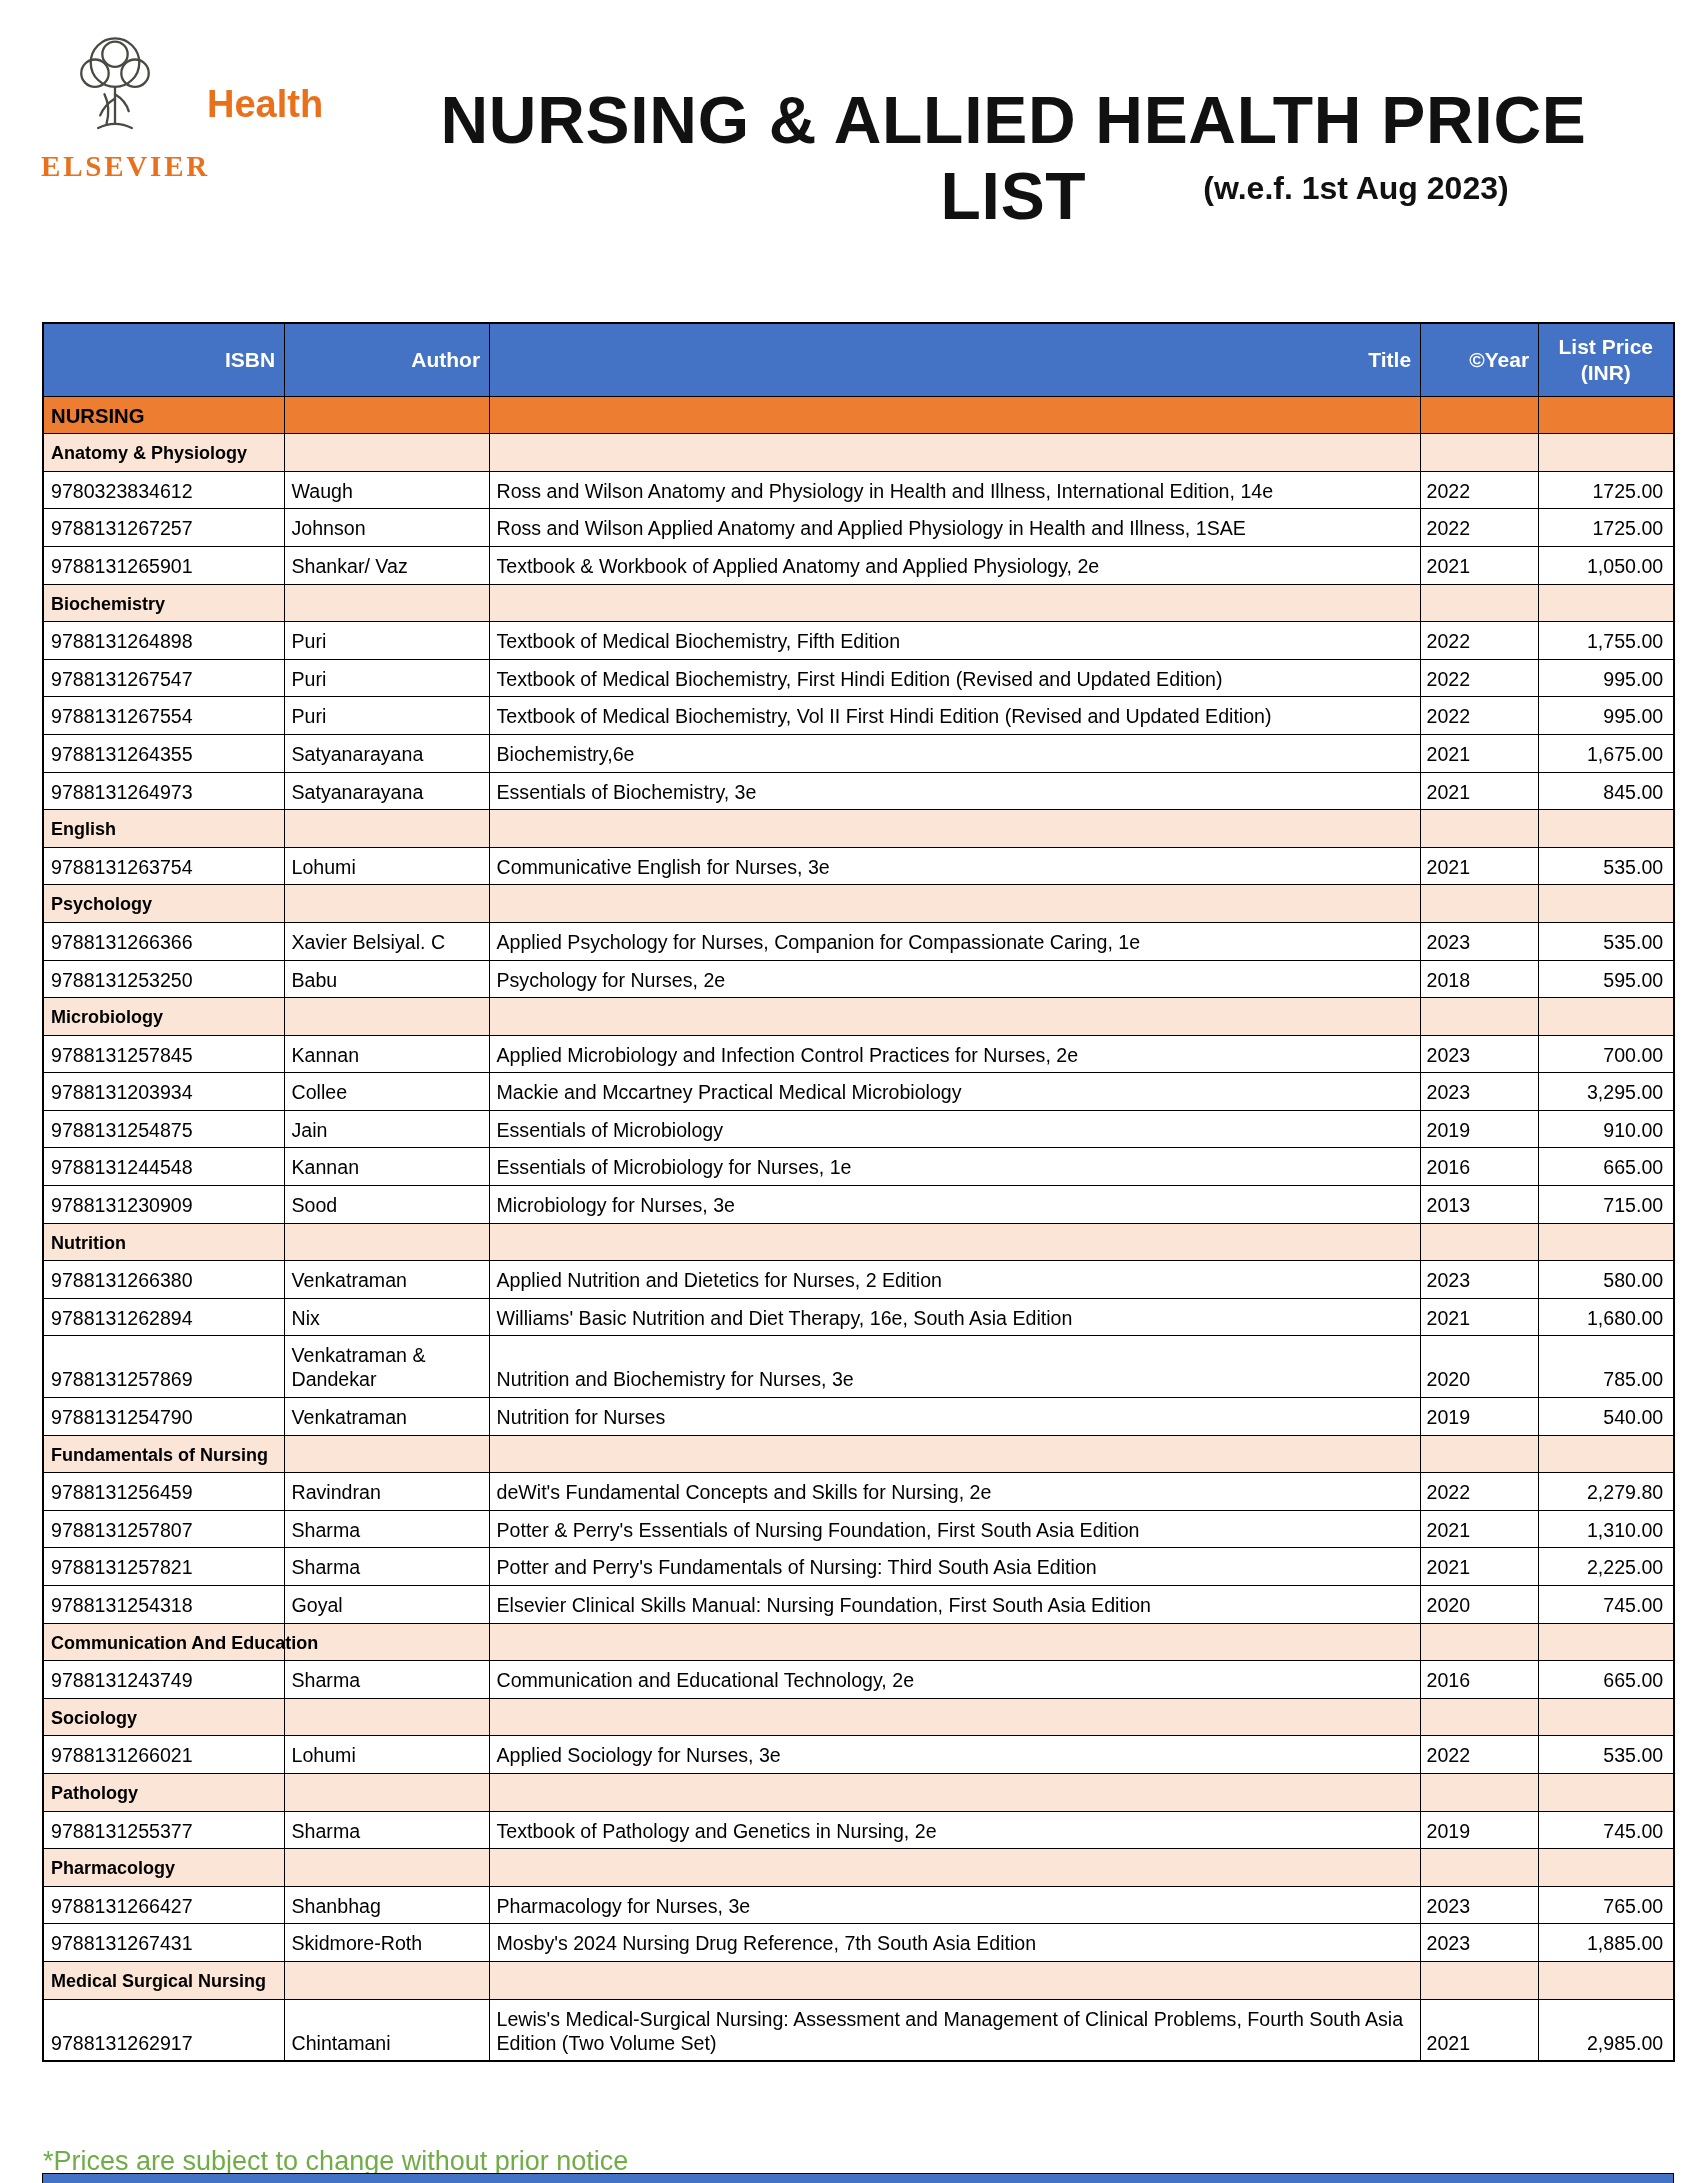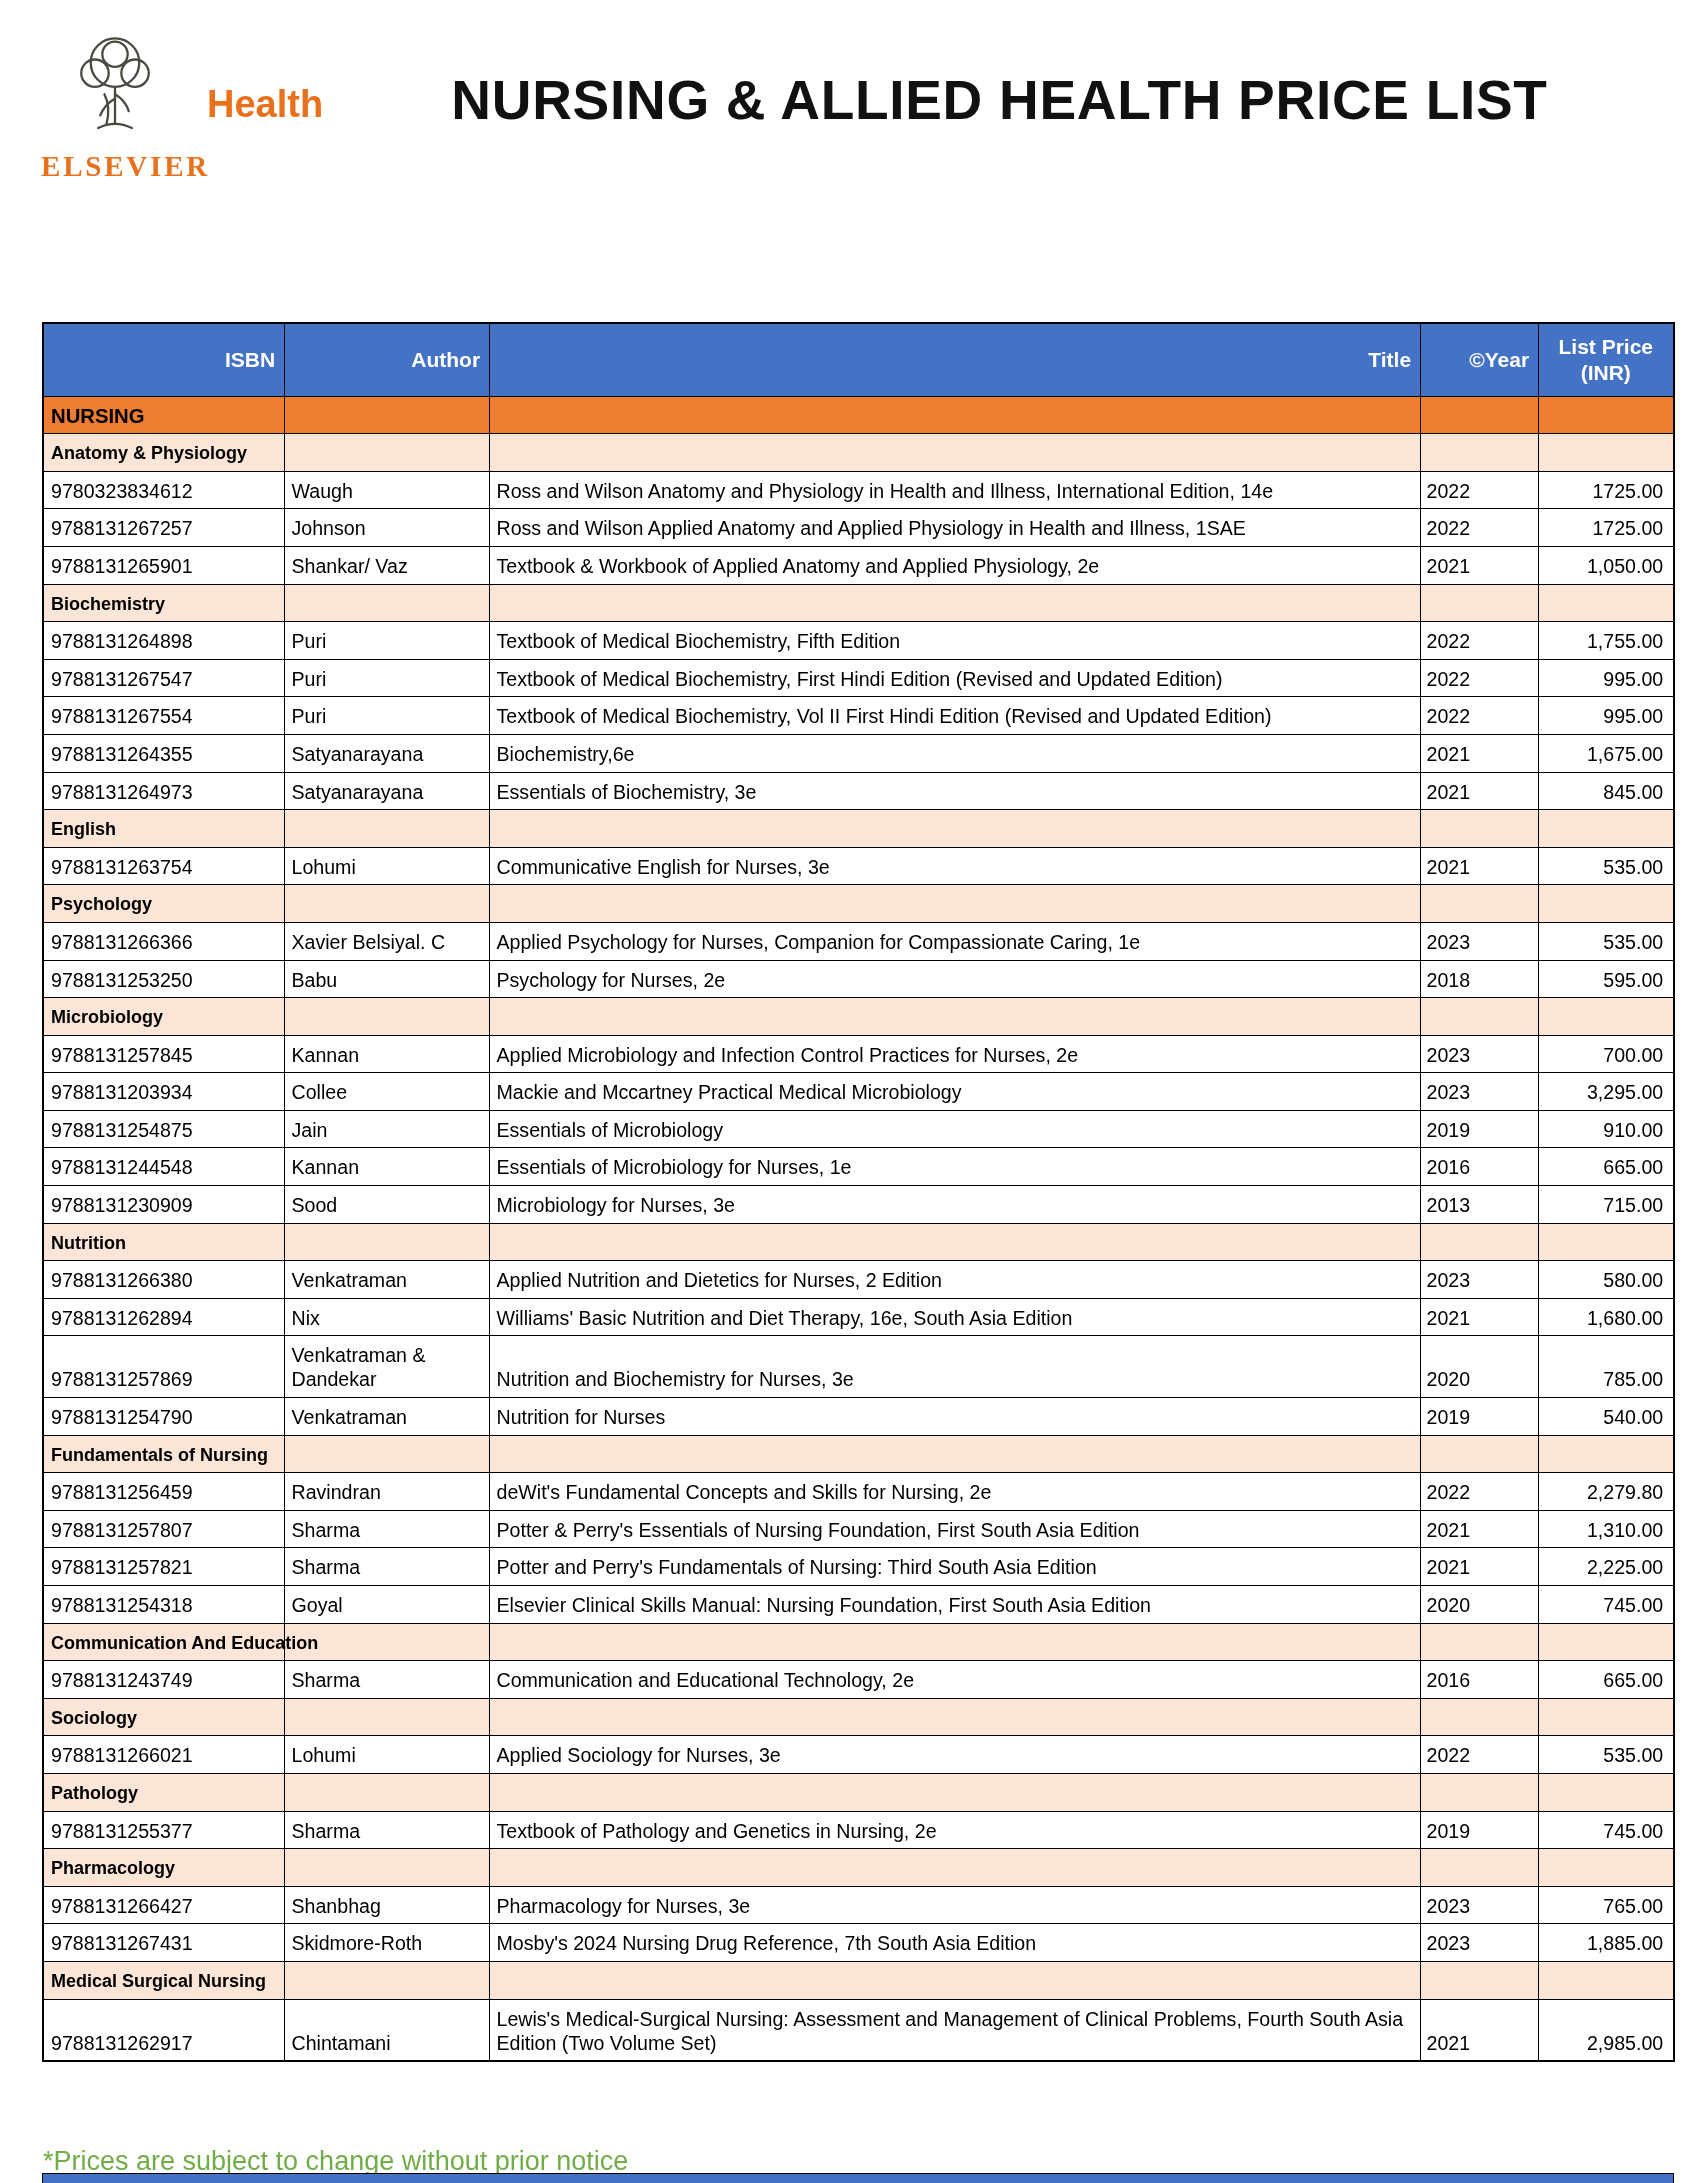--- a/index.html
+++ b/index.html
@@ -24,23 +24,23 @@
     font-size: 29px;
     font-weight: bold;
     letter-spacing: 2.8px;
   }
   .division {
     position: absolute; left: 207px; top: 83px;
     color: var(--brand-orange, #E9711C);
     font-size: 38px; font-weight: 600;
   }
   .title {
-    position: absolute; left: 421px; top: 64px; width: 1149px; margin: 4px;
+    position: absolute; left: 421px; top: 64px; width: 1149px; margin: 18px;
     text-align: center;
-    font-size: 55px; font-weight: bold; letter-spacing: 0.7px; color: #111;
+    font-size: 66px; font-weight: bold; letter-spacing: 0.7px; color: #111;
   }
   .subtitle {
     position: absolute; left: 1142px; top: 170px; width: 428px;
     text-align: center;
     font-size: 32px; font-weight: bold; color: #111;
   }
 
   
   table.price-table {
     position: absolute; top: 322px; left: 42px;
@@ -125,20 +125,21 @@
           <path d="M50 64 Q40 70 36 80"></path>
           <path d="M50 60 Q60 66 63 76"></path>
           <path d="M34 92 Q50 84 66 92"></path>
           <path d="M42 88 Q46 72 40 60"></path>
         </g>
       </svg>
       <div class="logo-text">ELSEVIER</div>
     </div>
     <div class="division">Health</div>
     <h1 class="title">NURSING &amp; ALLIED HEALTH PRICE LIST</h1>
+    <div class="subtitle">(w.e.f. 1st Aug 2023)</div>
   </div>
 
   <table class="price-table">
     <colgroup>
       <col class="col-isbn">
       <col class="col-author">
       <col class="col-title">
       <col class="col-year">
       <col class="col-price">
     </colgroup>

